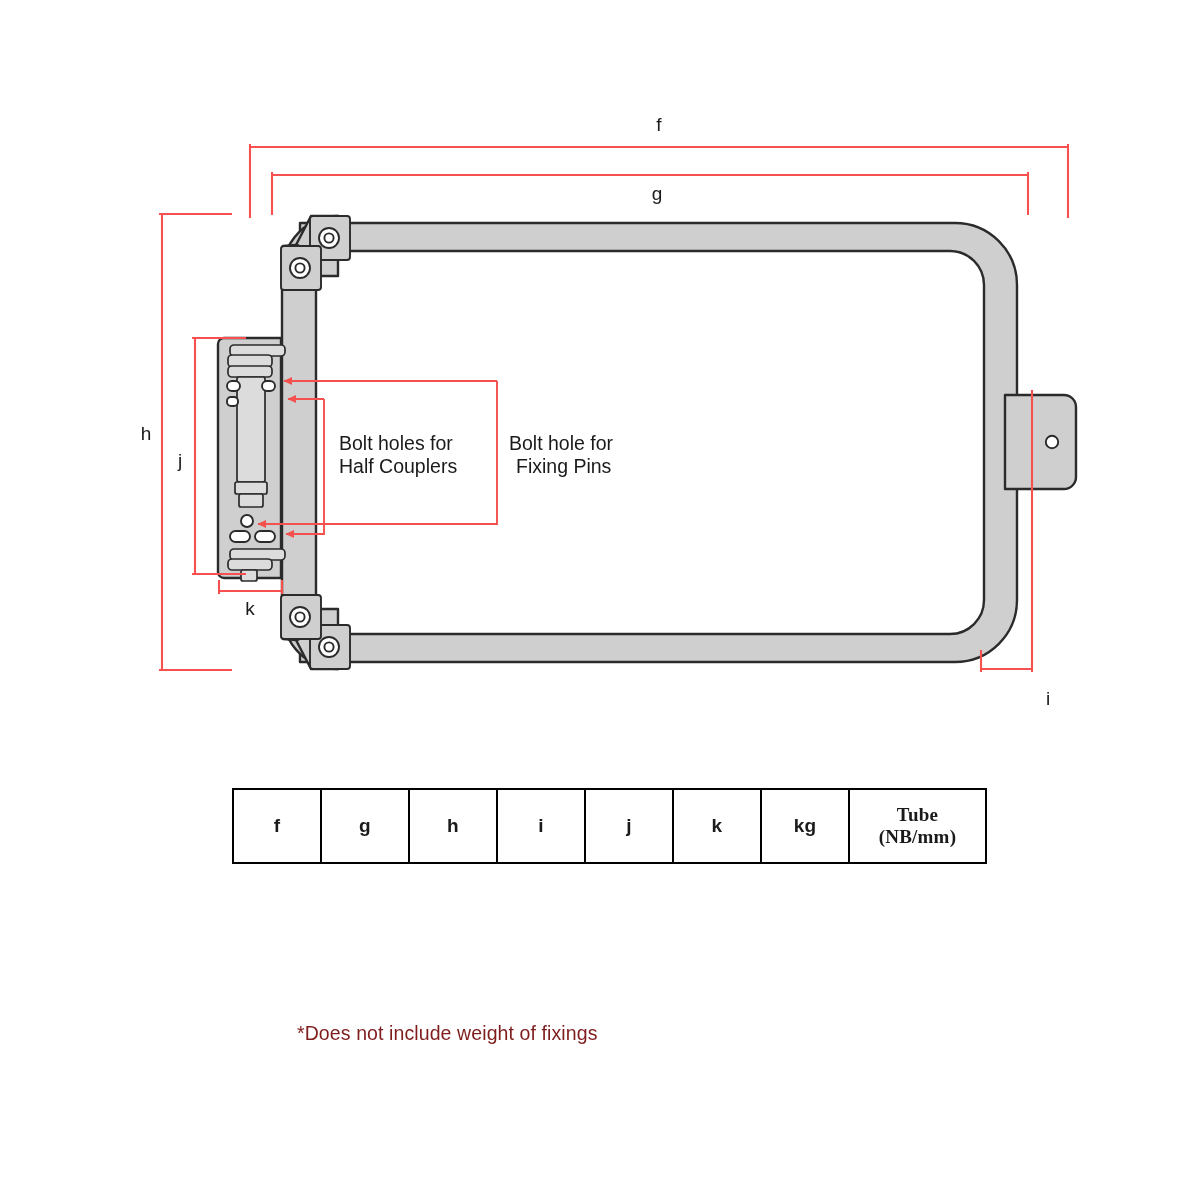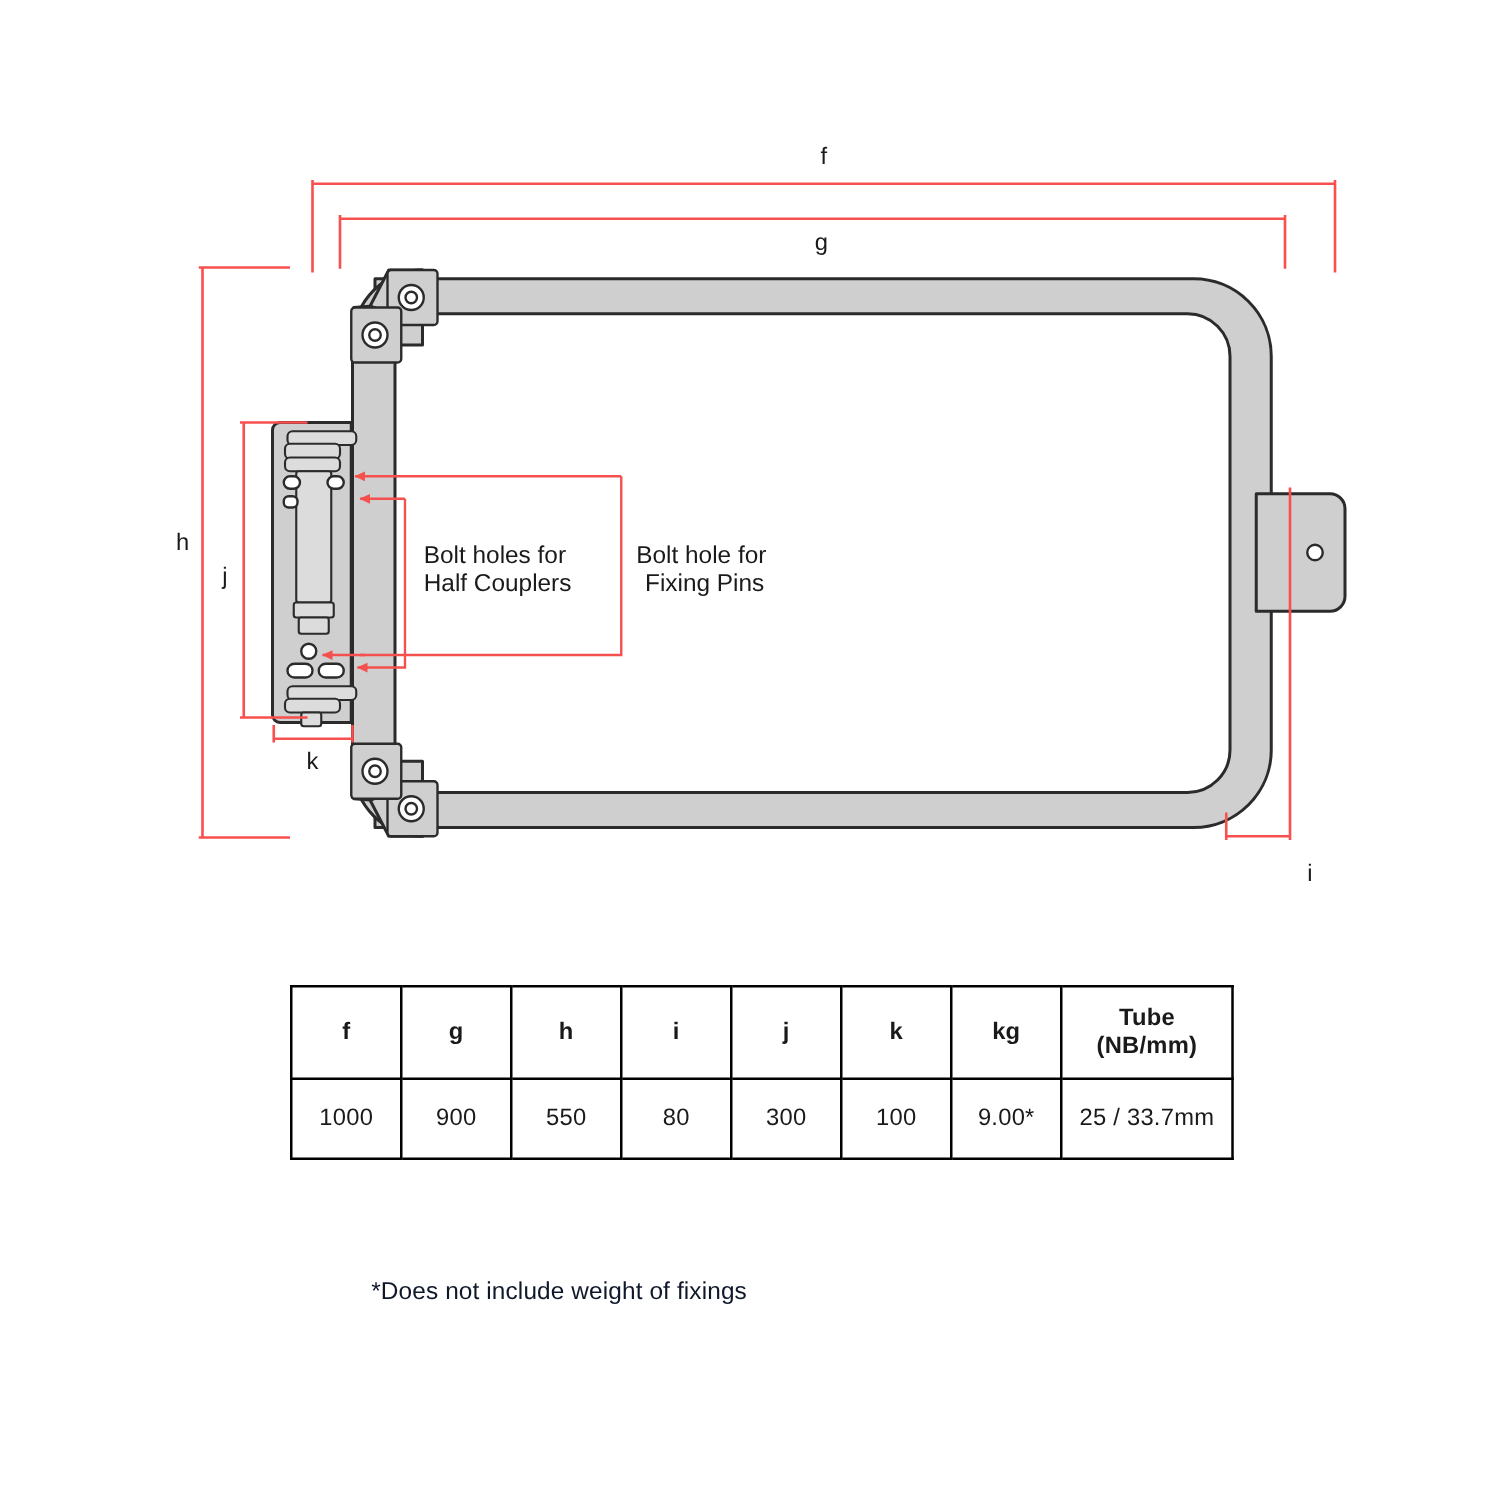--- a/index.html
+++ b/index.html
@@ -60,27 +60,27 @@
     letter-spacing: .2px;
   }
   .col-f  { width: 86px; }
   .col-g  { width: 86px; }
   .col-h  { width: 86px; }
   .col-i  { width: 86px; }
   .col-j  { width: 86px; }
   .col-k  { width: 86px; }
   .col-kg { width: 86px; }
   .col-tube { width: 135px; }
-  .tube-head span { display: block; }
+  .tube-head span { display: block; font-family: Liberation Serif, serif; }
   
   .notes {
     position: absolute;
     left: 297px;
     top: 1018px;
-    color: #0f172a;
+    color: #7f1d1d;
     font-size: 19.5px;
     line-height: 1.62;
     letter-spacing: .1px;
   }
   .notes .n2 { padding-left: 8px; }
   
 </style>
 </head>
 <body>
 
@@ -254,30 +254,20 @@
         <td class="col-h">h</td>
         <td class="col-i">i</td>
         <td class="col-j">j</td>
         <td class="col-k">k</td>
         <td class="col-kg">kg</td>
         <td class="col-tube tube-head">
           <span>Tube</span>
           <span>(NB/mm)</span>
         </td>
       </tr>
-      <tr class="vals">
-        <td>1000</td>
-        <td>900</td>
-        <td>550</td>
-        <td>80</td>
-        <td>300</td>
-        <td>100</td>
-        <td>9.00*</td>
-        <td>25 / 33.7mm</td>
-      </tr>
     </tbody>
       </table>
   </div>
 
   <div class="notes">
     <div class="n1">*Does not include weight of fixings</div>
   </div>
 
 </div>
 

